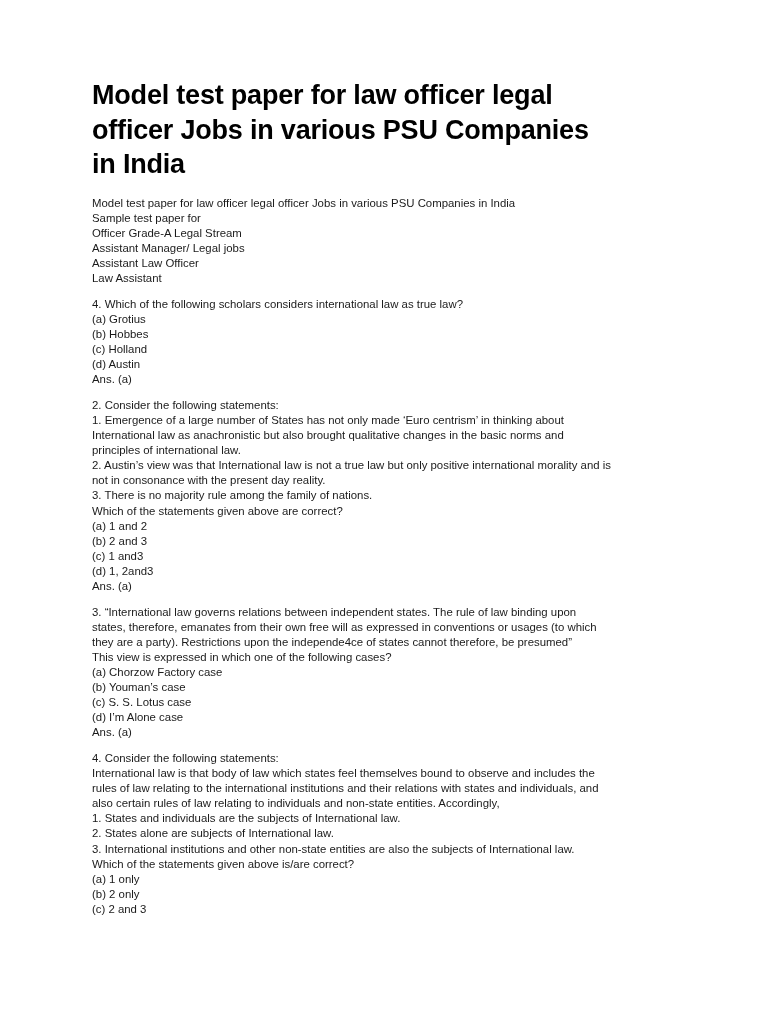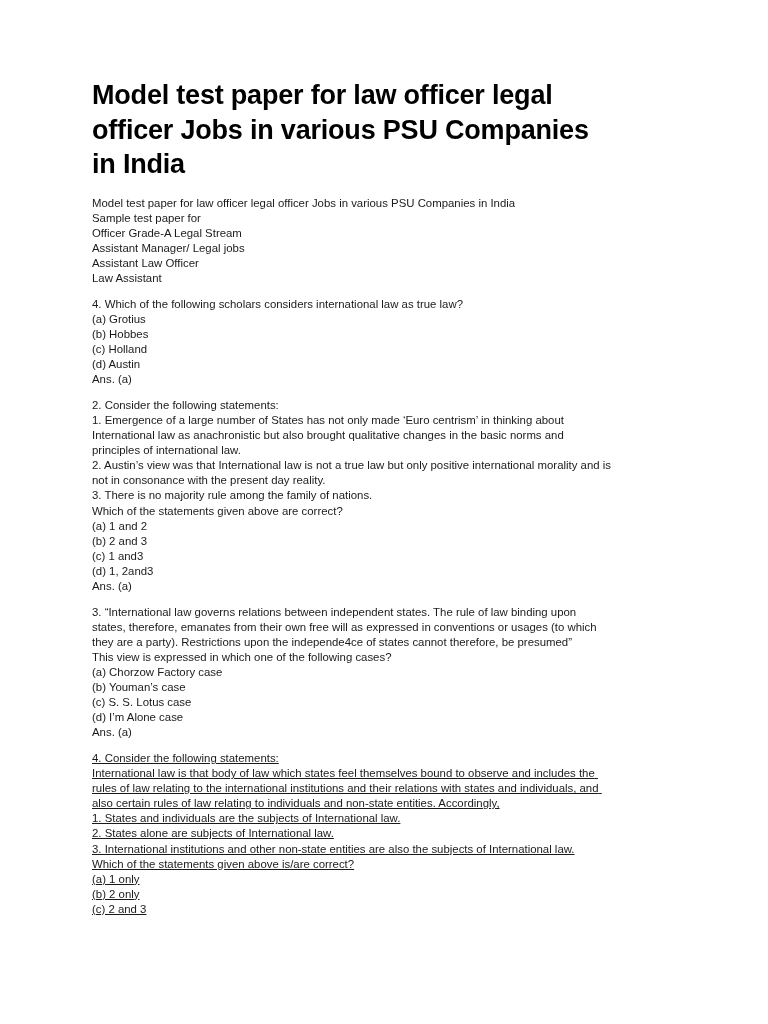--- a/index.html
+++ b/index.html
@@ -35,21 +35,20 @@
     line-height: 1.32;
     color: #1a1a1a;
     white-space: pre-wrap;
     word-wrap: break-word;
   }
   .block {
     margin-bottom: 11px;
   }
   .block:last-child {
     margin-bottom: 0;
-    text-decoration: underline;
   }
 </style>
 </head>
 <body>
 
 <div class="page">
   <h1 class="doc-title">Model test paper for law officer legal officer Jobs in various PSU Companies in India</h1>
 
   <div class="body-text block">Model test paper for law officer legal officer Jobs in various PSU Companies in India
 Sample test paper for

